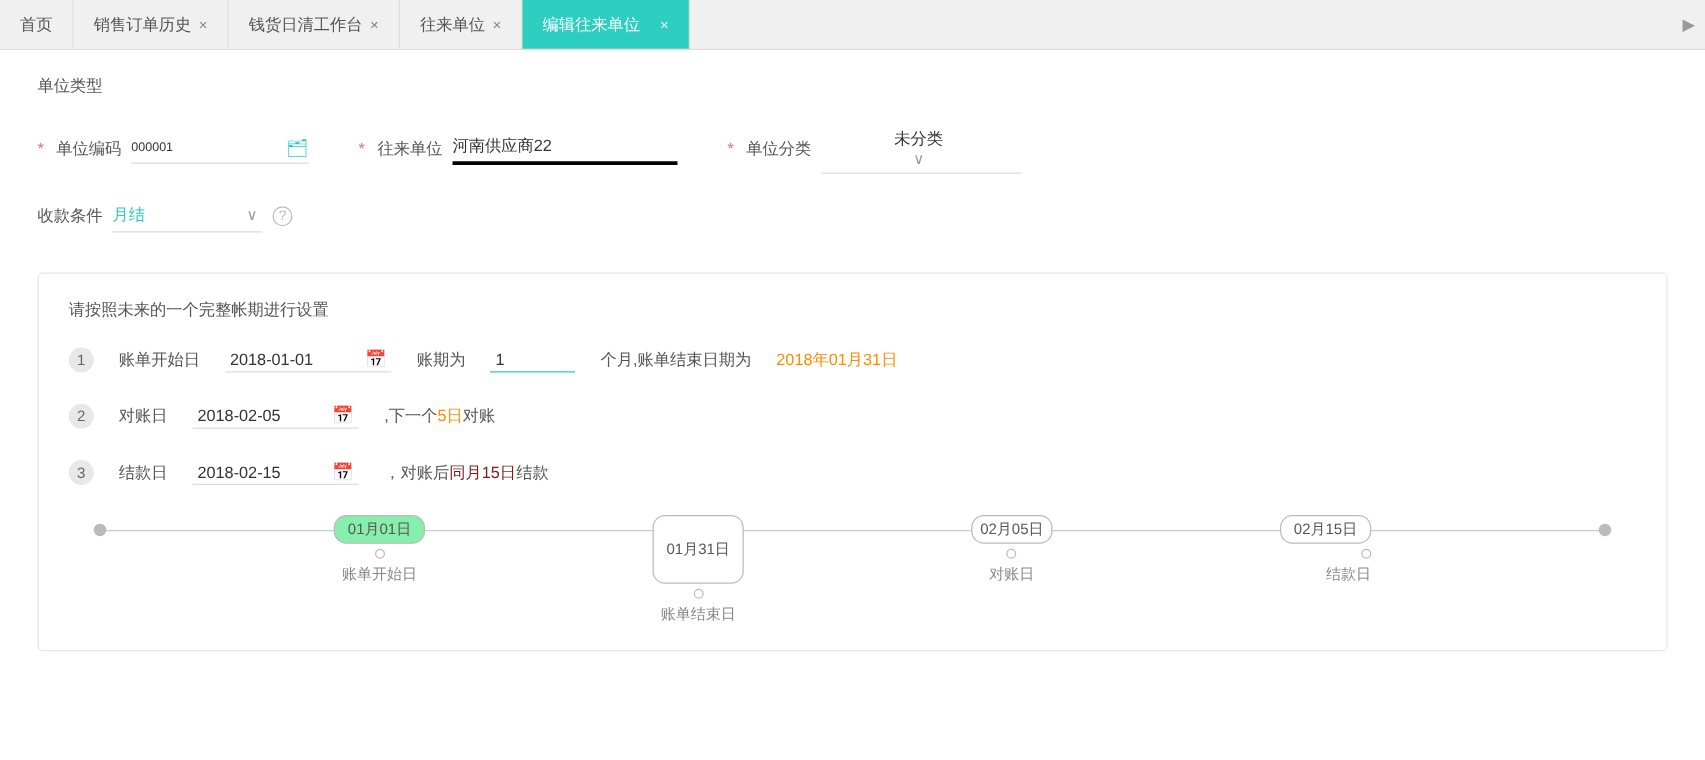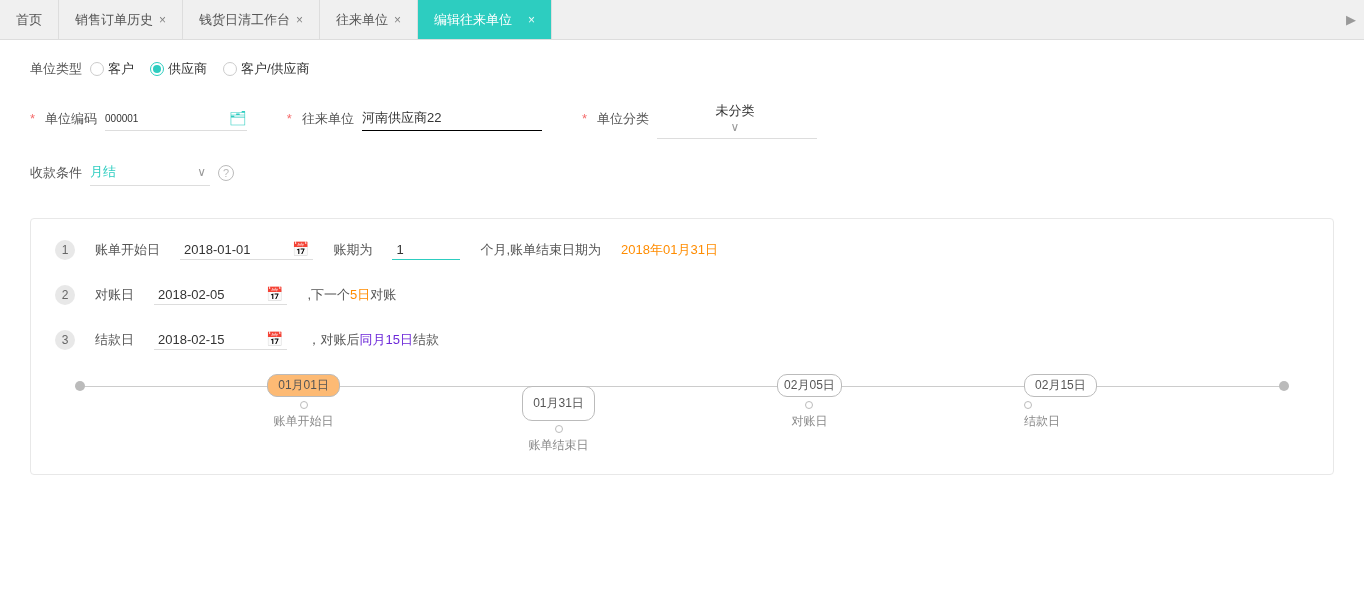--- a/index.html
+++ b/index.html
@@ -98,21 +98,21 @@
     .radio-circle.checked::after {
       content: '';
       width: 8px; height: 8px;
       border-radius: 50%;
       background: #2dcdc0;
     }
 
     
     .form-input {
       border: none;
-      border-bottom: 1px solid #000000;
+      border-bottom: 3px solid #000000;
       outline: none;
       padding: 4px 0;
       font-size: 13px;
       color: #333;
       background: transparent;
       width: 140px;
     }
     .input-with-icon {
       display: flex;
       align-items: center;
@@ -217,21 +217,21 @@
       padding: 2px 4px;
     }
     .period-input-wrap input {
       border: none; outline: none;
       font-size: 13px; color: #333;
       background: transparent;
       width: 60px;
     }
     .step-desc { color: #555; }
     .highlight-orange { color: #ff8c00; }
-    .highlight-teal { color: #6d28d9; margin-top: 36px; }
+    .highlight-teal { color: #7f1d1d; margin-top: 36px; }
 
     
     .preview-text {
       font-size: 13px;
       color: #555;
       margin-bottom: 24px;
     }
   </style>
 </head>
 <body>
@@ -257,34 +257,20 @@
     <span class="close-btn">×</span>
   </div>
   <div class="tab-expand">▶</div>
 </div>
 
 <div class="content">
 
   <div class="form-row">
     <div class="form-group">
       <span class="form-label">单位类型</span>
-      <div class="radio-group">
-        <label class="radio-item">
-          <div class="radio-circle"></div>
-          <span>客户</span>
-        </label>
-        <label class="radio-item">
-          <div class="radio-circle checked"></div>
-          <span>供应商</span>
-        </label>
-        <label class="radio-item">
-          <div class="radio-circle"></div>
-          <span>客户/供应商</span>
-        </label>
-      </div>
     </div>
   </div>
 
   <div class="form-row">
     <div class="form-group">
       <span class="required-star">*</span>
       <span class="form-label">单位编码</span>
       <div class="input-with-icon">
         <input type="text" value="000001" style="width: 120px;">
         <span class="icon-btn">🗂</span>
@@ -308,20 +294,21 @@
   <div class="condition-row">
     <span class="form-label">收款条件</span>
     <div class="select-field" style="min-width:120px; border-bottom: 1px solid #ddd;">
       <span class="select-value highlight">月结</span>
       <span class="chevron-icon">∨</span>
     </div>
     <div class="question-icon">?</div>
   </div>
 
   <div class="panel">
+    <div class="panel-title">请按照未来的一个完整帐期进行设置</div>
 
     <div class="step-row">
       <div class="step-num">1</div>
       <span class="step-label">账单开始日</span>
       <div class="date-input-wrap">
         <input type="text" value="2018-01-01" style="">
         <span class="icon-btn">📅</span>
       </div>
       <span class="step-desc">账期为</span>
       <div class="period-input-wrap">
@@ -360,38 +347,38 @@
 
       <div style="position:absolute; top:12px; left:20px; right:20px; height:1px; background:#ccc; z-index:0;"></div>
 
       <div style="display:flex; justify-content:space-between; align-items:flex-start; position:relative; z-index:1;">
 
         <div style="display:flex; flex-direction:column; align-items:center;">
           <div style="width:10px;height:10px;border-radius:50%;background:#bbb;margin-top:7px;"></div>
         </div>
 
         <div style="display:flex; flex-direction:column; align-items:center;">
-          <div style="border:1px solid #bbb; border-radius:10px; padding:2px 10px; font-size:12px; color:#555; background:#fdba74; white-space:nowrap;">01月01日</div>
+          <div style="border:1px solid #bbb; border-radius:10px; padding:2px 10px; font-size:12px; color:#555; background:#86efac; white-space:nowrap;">01月01日</div>
           <div style="width:8px;height:8px;border-radius:50%;border:1px solid #bbb;background:#fff;margin:4px 0;"></div>
           <div style="font-size:12px;color:#888;white-space:nowrap;">账单开始日</div>
         </div>
 
         <div style="display:flex; flex-direction:column; align-items:center;">
-          <div style="border:1px solid #bbb; border-radius:10px; padding:8px 10px; font-size:12px; color:#555; background:#fff; white-space:nowrap;margin-top:12px;">01月31日</div>
+          <div style="border:1px solid #bbb; border-radius:10px; padding:18px 10px; font-size:12px; color:#555; background:#fff; white-space:nowrap;">01月31日</div>
           <div style="width:8px;height:8px;border-radius:50%;border:1px solid #bbb;background:#fff;margin:4px 0;"></div>
           <div style="font-size:12px;color:#888;white-space:nowrap;">账单结束日</div>
         </div>
 
         <div style="display:flex; flex-direction:column; align-items:center;">
           <div style="border:1px solid #bbb; border-radius:10px; padding:2px 6px; font-size:12px; color:#555; background:#fff; white-space:nowrap;">02月05日</div>
           <div style="width:8px;height:8px;border-radius:50%;border:1px solid #bbb;background:#fff;margin:4px 0;"></div>
           <div style="font-size:12px;color:#888;white-space:nowrap;">对账日</div>
         </div>
 
-        <div style="display:flex; flex-direction:column; align-items:flex-start;">
+        <div style="display:flex; flex-direction:column; align-items:flex-end;">
           <div style="border:1px solid #bbb; border-radius:10px; padding:2px 10px; font-size:12px; color:#555; background:#fff; white-space:nowrap;">02月15日</div>
           <div style="width:8px;height:8px;border-radius:50%;border:1px solid #bbb;background:#fff;margin:4px 0;"></div>
           <div style="font-size:12px;color:#888;white-space:nowrap;">结款日</div>
         </div>
 
         <div style="display:flex; flex-direction:column; align-items:center;">
           <div style="width:10px;height:10px;border-radius:50%;background:#bbb;margin-top:7px;"></div>
         </div>
 
       </div>

